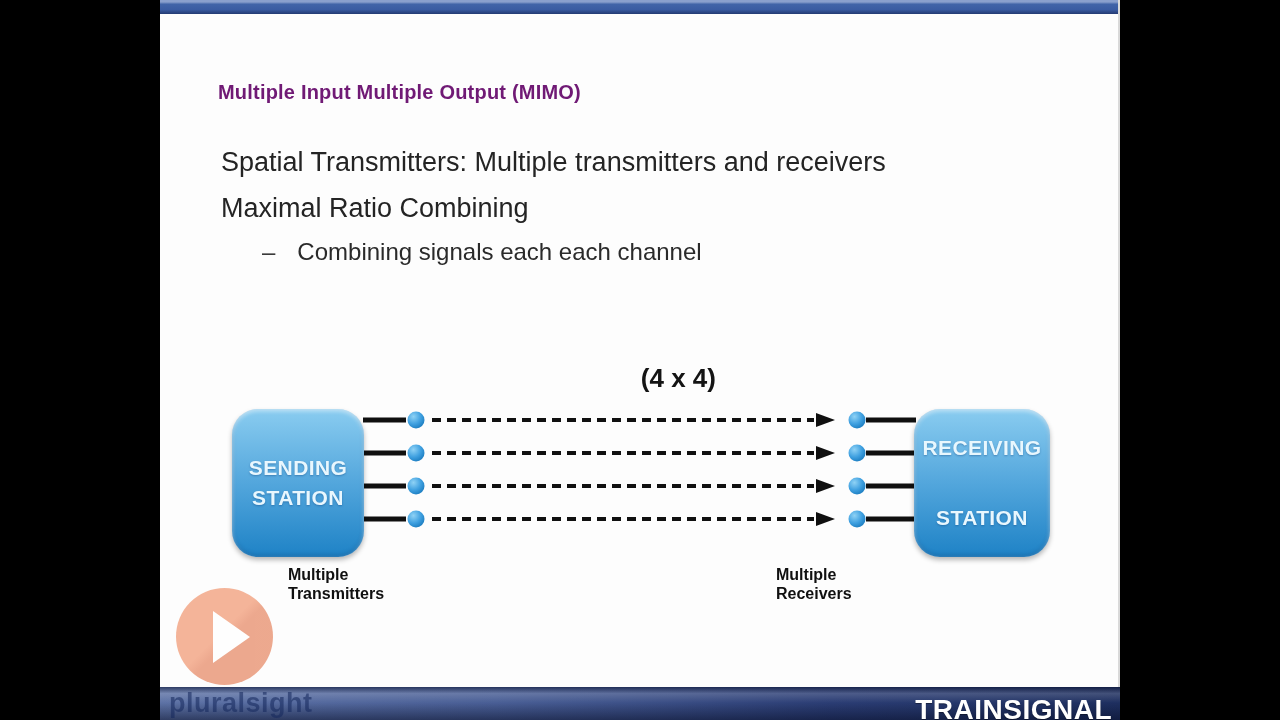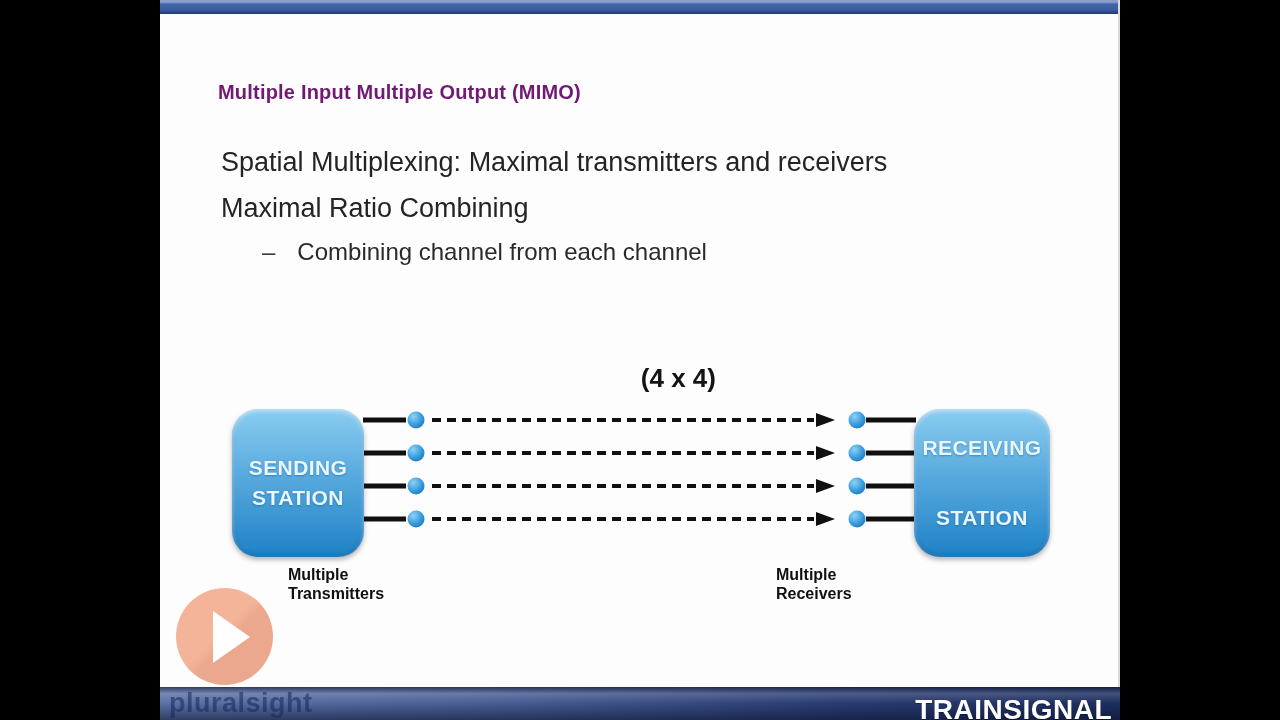--- a/index.html
+++ b/index.html
@@ -79,25 +79,25 @@
 
 <div class="stage">
   <div class="letterbox left"></div>
   <div class="letterbox right"></div>
 
   <div class="slide">
     <div class="top-bar"></div>
 
     <div class="title">Multiple Input Multiple Output (MIMO)</div>
 
-    <div class="body-line l1">Spatial Multiplexing: Maximal transmitters and receivers</div>
+    <div class="body-line l1">Spatial Transmitters: Multiple transmitters and receivers</div>
     <div class="body-line l2">Maximal Ratio Combining</div>
 
     <div class="bullet">
-      <span class="marker">–</span><span>Combining channel from each channel</span>
+      <span class="marker">–</span><span>Combining signals each each channel</span>
     </div>
 
     <div class="diagram-label">(4 x 4)</div>
 
     <svg class="diagram-svg" width="960" height="200" viewBox="0 0 960 200">
       <defs>
         <radialGradient id="dotGrad" cx="35%" cy="30%" r="80%">
           <stop offset="0%" stop-color="#8fd2f5"></stop>
           <stop offset="55%" stop-color="#3fa0e0"></stop>
           <stop offset="100%" stop-color="#1677bb"></stop>

